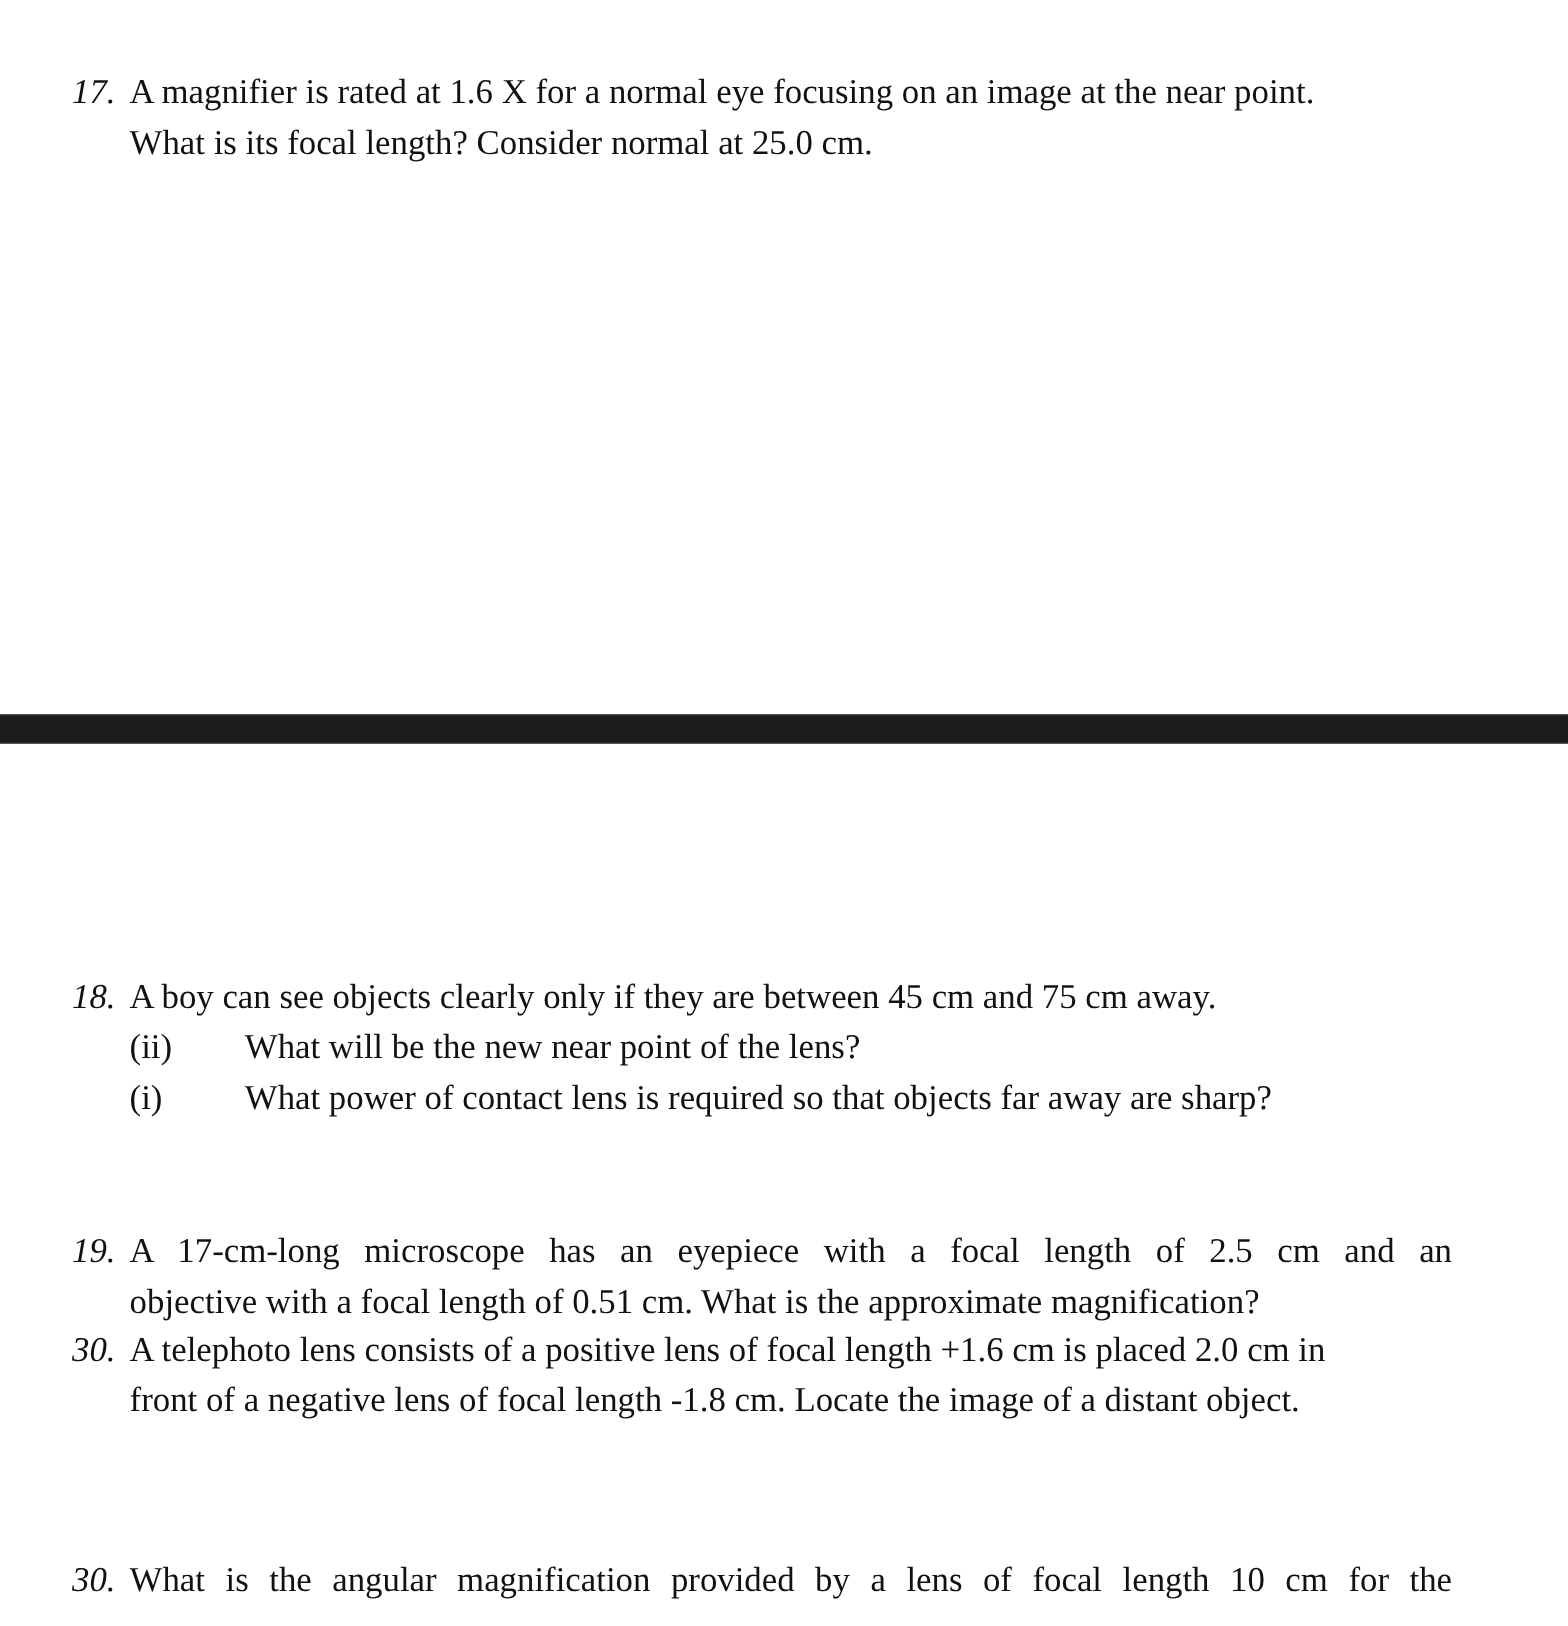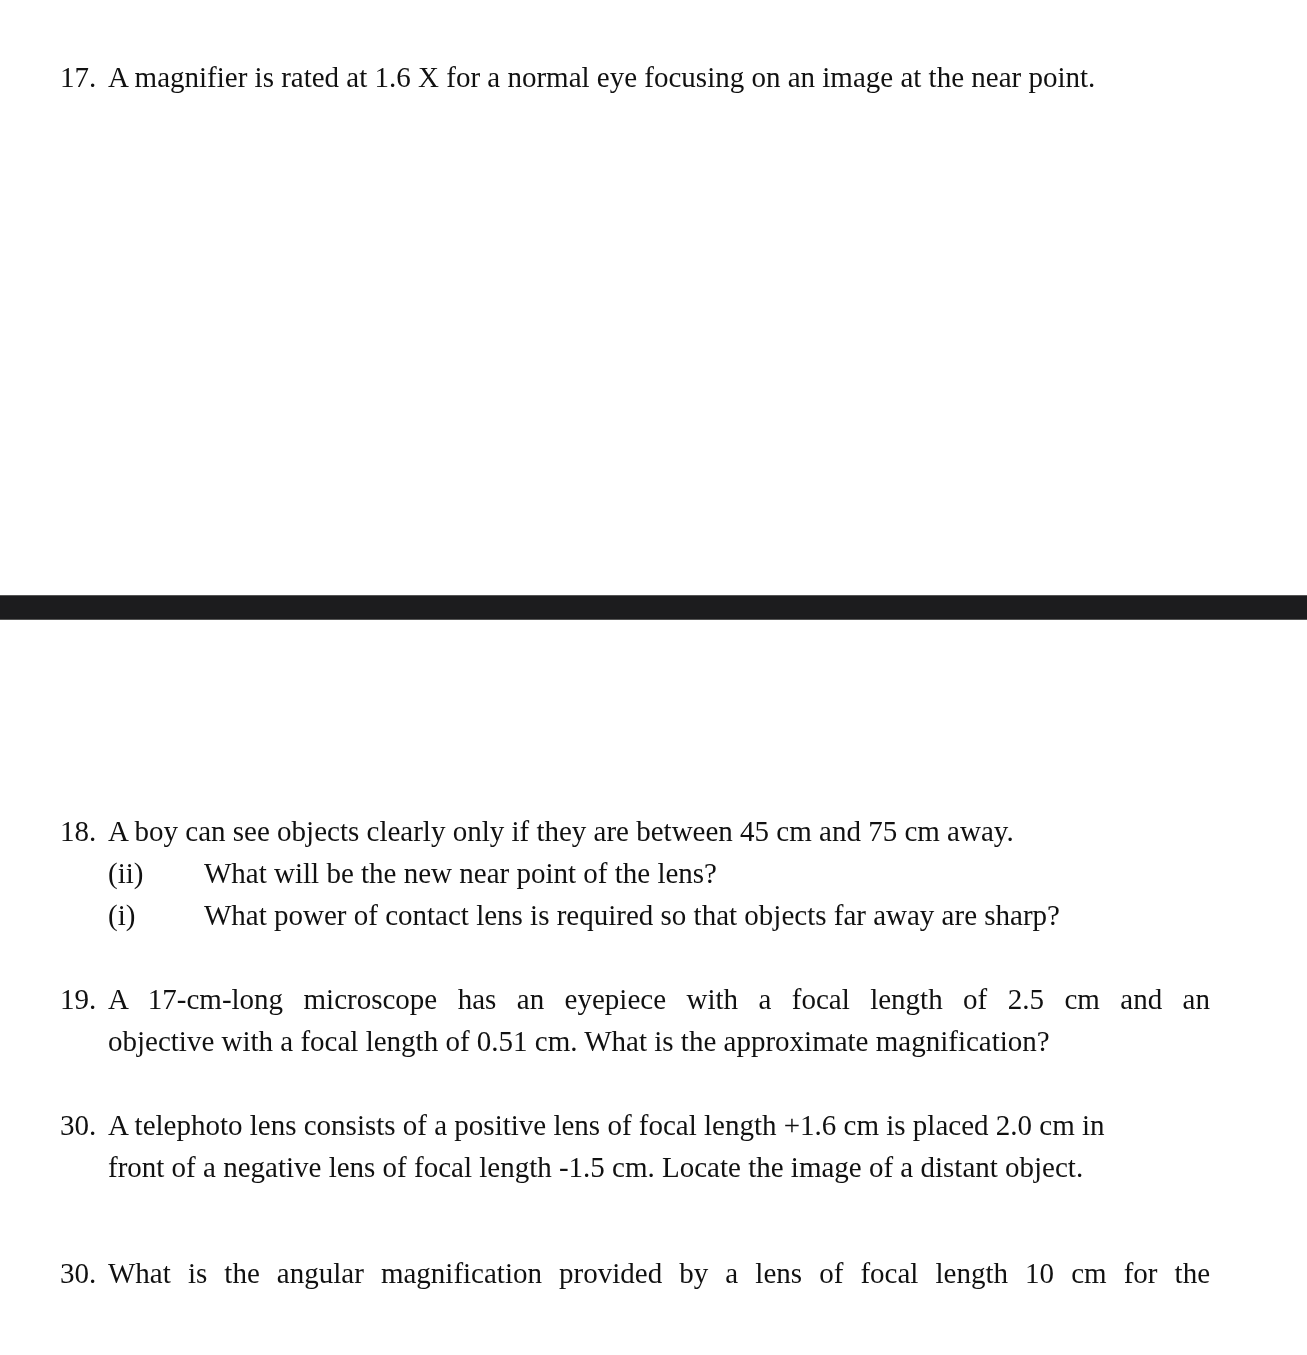--- a/index.html
+++ b/index.html
@@ -42,62 +42,65 @@
       line-height: 42px;
     }
     .q-line {
       display: block;
       white-space: nowrap;
     }
     .q-line.justify {
       text-align: justify;
       text-align-last: justify;
       white-space: normal;
+      margin-top: 44px;
     }
     .q-num {
       display: inline-block;
       width: 48px;
+      font-style: italic;
     }
     .q-indent {
       padding-left: 48px;
     }
     .sub {
       display: block;
       white-space: nowrap;
       padding-left: 48px;
     }
     .sub-label {
       display: inline-block;
       width: 96px;
     }
   </style>
 </head>
 <body>
 
 <div class="page page-top">
   <div class="question" style="top:56px;">
     <span class="q-line"><span class="q-num">17.</span><span>A magnifier is rated at 1.6 X for a normal eye focusing on an image at the near point.</span></span>
+    <span class="q-line q-indent">What is its focal length? Consider normal at 25.0 cm.</span>
   </div>
 </div>
 
 <div class="divider"></div>
 
 <div class="page page-bottom"></div>
 
 <div class="question" style="top:810px;">
   <span class="q-line"><span class="q-num">18.</span><span>A boy can see objects clearly only if they are between 45 cm and 75 cm away.</span></span>
   <span class="sub"><span class="sub-label">(ii)</span><span>What will be the new near point of the lens?</span></span>
   <span class="sub"><span class="sub-label">(i)</span><span>What power of contact lens is required so that objects far away are sharp?</span></span>
 </div>
 
 <div class="question" style="top:978px;">
   <span class="q-line justify"><span class="q-num">19.</span><span>A 17-cm-long microscope has an eyepiece with a focal length of 2.5 cm and an</span></span>
   <span class="q-line q-indent">objective with a focal length of 0.51 cm. What is the approximate magnification?</span>
 </div>
 
 <div class="question" style="top:1104px;">
   <span class="q-line"><span class="q-num">30.</span><span>A telephoto lens consists of a positive lens of focal length +1.6 cm is placed 2.0 cm in</span></span>
-  <span class="q-line q-indent">front of a negative lens of focal length -1.5 cm. Locate the image of a distant object.</span>
+  <span class="q-line q-indent">front of a negative lens of focal length -1.8 cm. Locate the image of a distant object.</span>
 </div>
 
 <div class="question" style="top:1252px;">
   <span class="q-line justify"><span class="q-num">30.</span><span>What is the angular magnification provided by a lens of focal length 10 cm for the</span></span>
 </div>
 
 </body></html>

